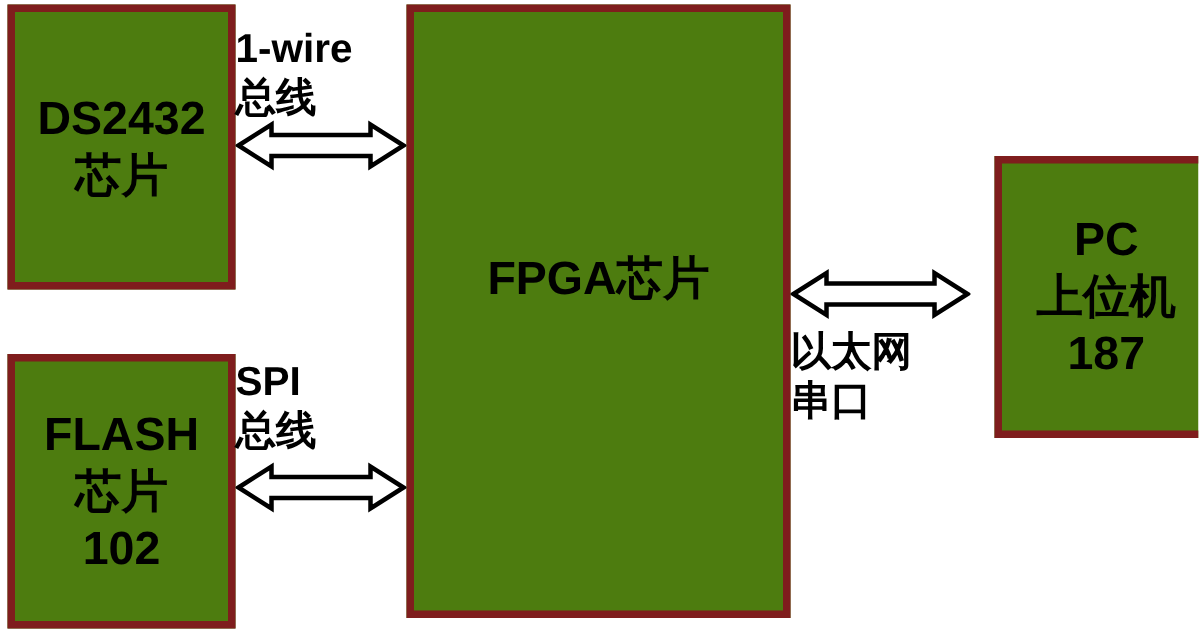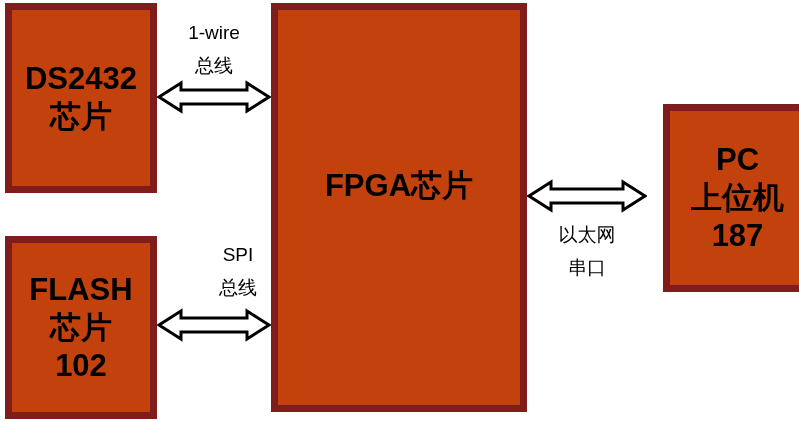--- a/index.html
+++ b/index.html
@@ -11,22 +11,22 @@
     position: relative;
     width: 799px;
     height: 421px;
     background: #ffffff;
     font-family: "Liberation Sans", "DejaVu Sans", sans-serif;
     color: #000000;
     overflow: hidden;
   }
   .block {
     position: absolute;
-    border: 7px solid #7f1d1d;
-    background: #c2410c;
+    border: 5px solid #7f1d1d;
+    background: #4d7c0f;
     box-sizing: border-box;
     display: flex;
     align-items: center;
     justify-content: center;
   }
   .block-lines {
     text-align: center;
     font-weight: bold;
     font-size: 31px;
     line-height: 38px;
@@ -34,23 +34,23 @@
   }
   .block-lines.fpga-offset {
     transform: translateY(-22px);
   }
   .conn-arrow {
     position: absolute;
     display: block;
   }
   .conn-label {
     position: absolute;
-    text-align: center;
-    font-weight: normal;
-    font-size: 19px;
+    text-align: left;
+    font-weight: bold;
+    font-size: 27px;
     line-height: 33px;
     white-space: nowrap;
   }
 </style>
 </head>
 <body>
 
 <div class="canvas">
 
   <div class="block" style="left:5px; top:3px; width:152px; height:190px;">
@@ -83,21 +83,21 @@
   </div>
 
   <div class="conn-label" style="left:157px; top:16px; width:114px;">
     <div>1-wire</div>
     <div>总线</div>
   </div>
   <svg class="conn-arrow" style="left:157px; top:80px;" width="114" height="34" viewBox="0 0 114 34">
     <polygon points="2,17 24,3 24,10 90,10 90,3 112,17 90,31 90,24 24,24 24,31" fill="#ffffff" stroke="#000000" stroke-width="3" stroke-linejoin="miter"></polygon>
   </svg>
 
-  <div class="conn-label" style="left:157px; top:238px; width:114px;margin-left:24px;">
+  <div class="conn-label" style="left:157px; top:238px; width:114px;">
     <div>SPI</div>
     <div>总线</div>
   </div>
   <svg class="conn-arrow" style="left:157px; top:308px;" width="114" height="34" viewBox="0 0 114 34">
     <polygon points="2,17 24,3 24,10 90,10 90,3 112,17 90,31 90,24 24,24 24,31" fill="#ffffff" stroke="#000000" stroke-width="3" stroke-linejoin="miter"></polygon>
   </svg>
 
   <svg class="conn-arrow" style="left:527px; top:179px;" width="120" height="34" viewBox="0 0 120 34">
     <polygon points="2,17 24,3 24,10 96,10 96,3 118,17 96,31 96,24 24,24 24,31" fill="#ffffff" stroke="#000000" stroke-width="3" stroke-linejoin="miter"></polygon>
   </svg>

